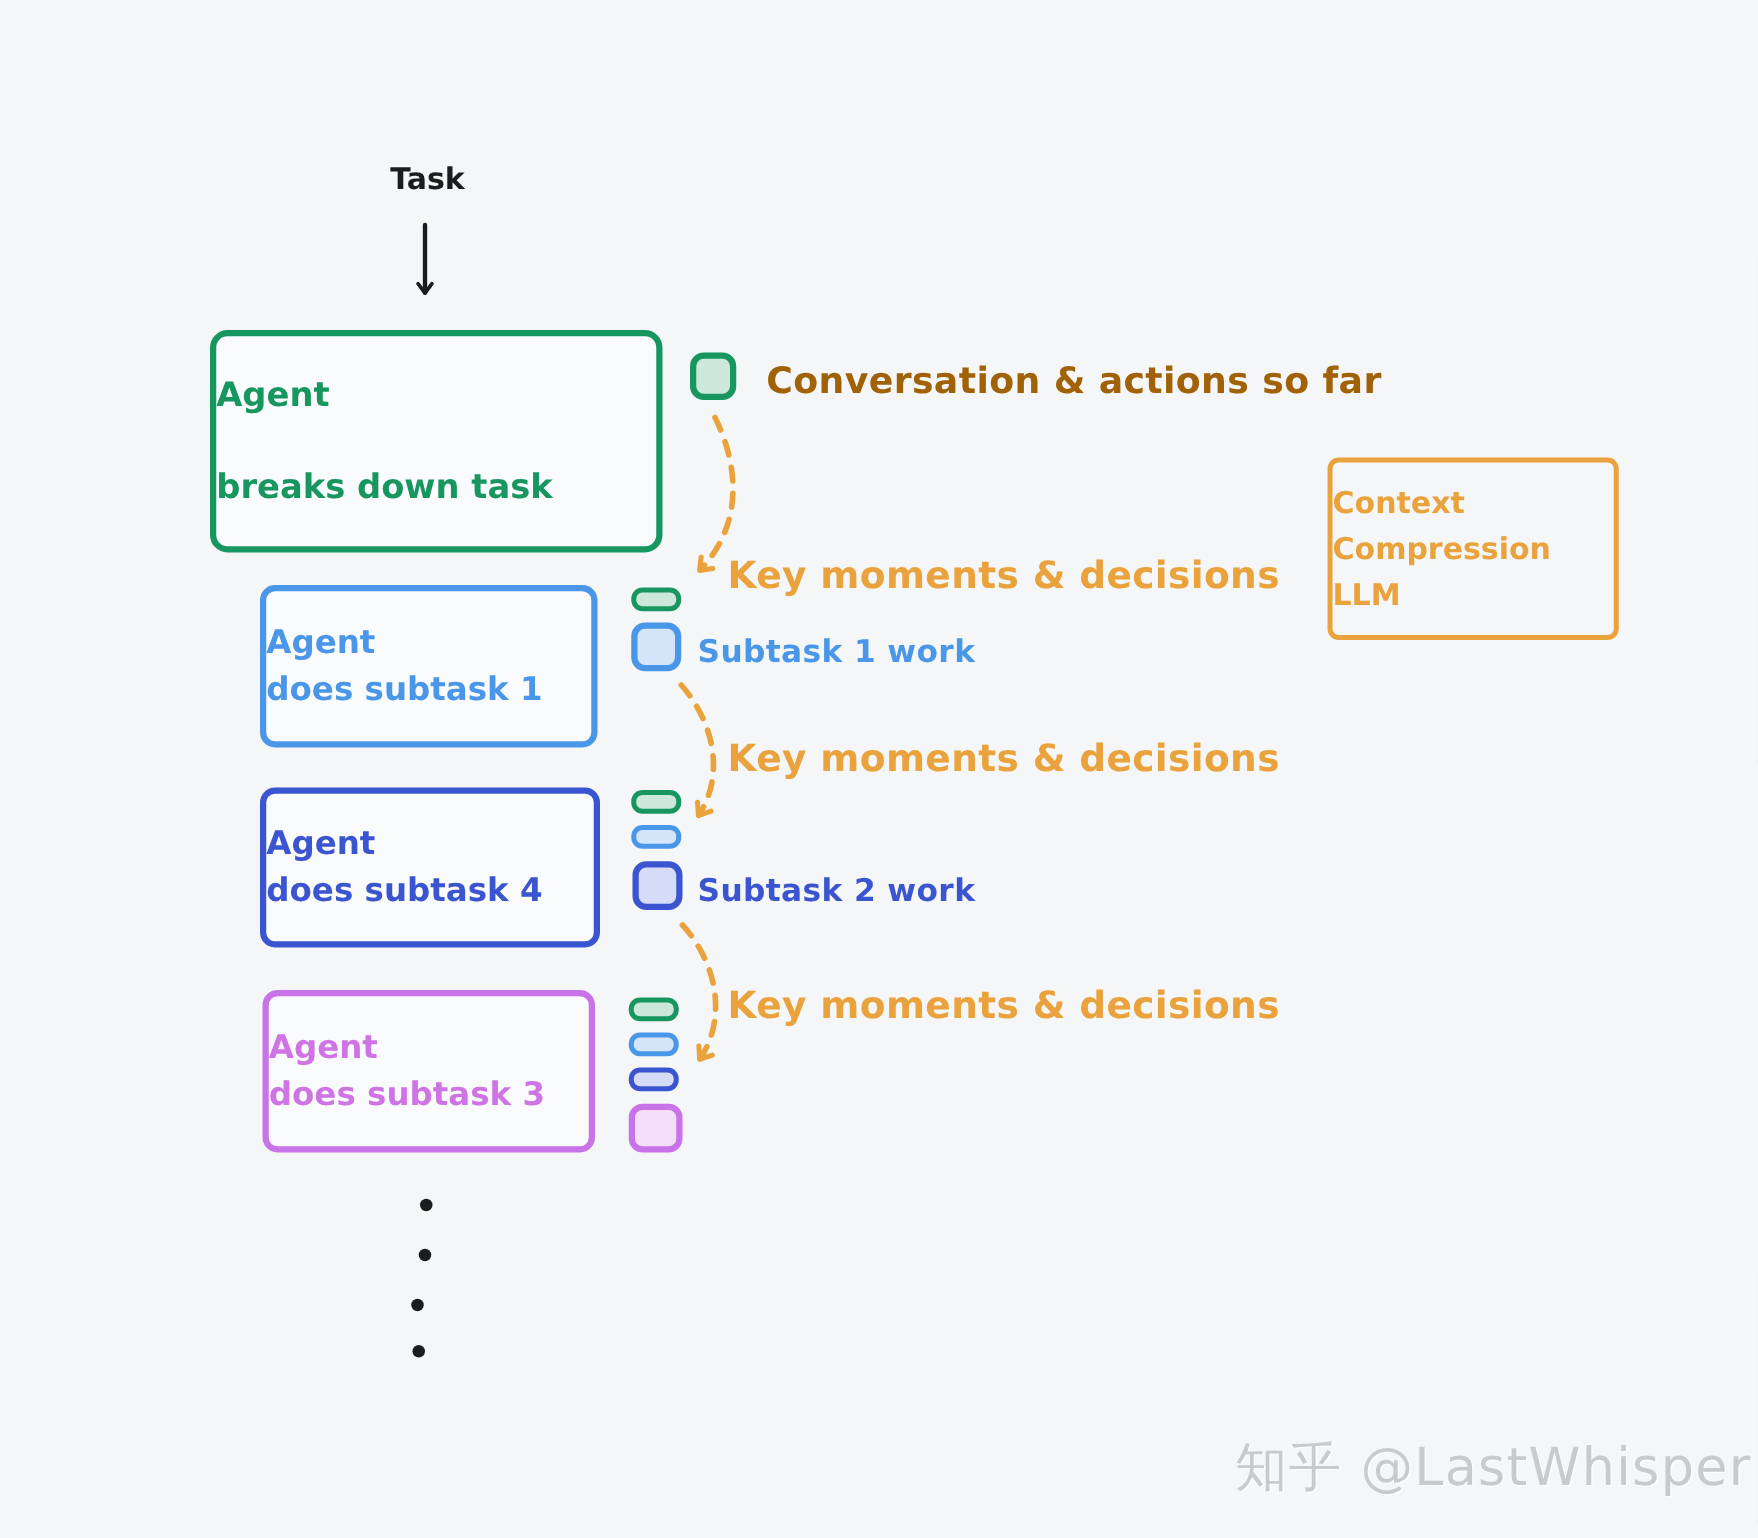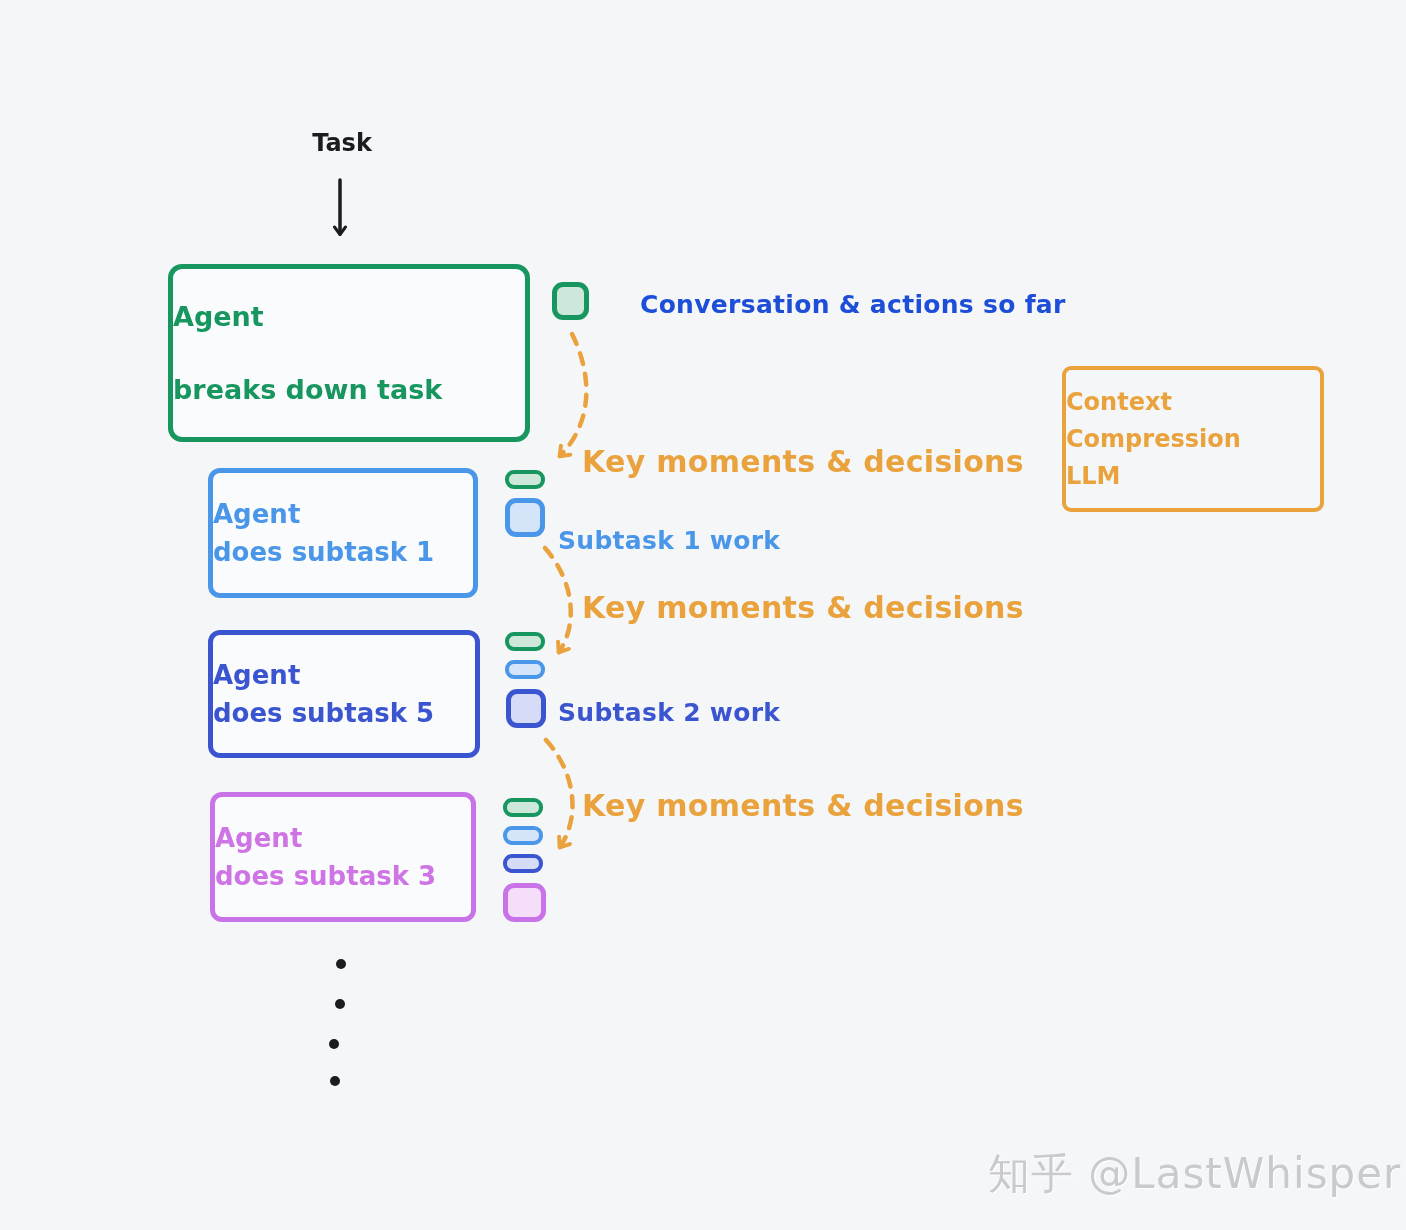--- a/index.html
+++ b/index.html
@@ -54,43 +54,43 @@
     left: 208px; top: 630px; width: 272px; height: 128px;
     border: 5px solid #3a55cf; border-radius: 12px;
     color: #3a55cf; font-size: 26px; gap: 8px;
   }
   .box-sub3 {
     left: 210px; top: 792px; width: 266px; height: 130px;
     border: 5px solid #c873e8; border-radius: 12px;
     color: #cf74e4; font-size: 26px; gap: 8px;
   }
   .box-context {
-    left: 1062px; top: 366px; width: 262px; height: 146px;
+    left: 1062px; top: 366px; width: 233px; height: 146px;
     border: 4px solid #e9a23c; border-radius: 9px;
     color: #e9a23c; font-size: 24px; gap: 9px;
     background: transparent;
   }
 
   
   .chip { border-style: solid; }
   .chip-green  { border-color: #17975f; background: #cde8da; }
   .chip-blue   { border-color: #4a96e8; background: #d4e5f9; }
   .chip-dblue  { border-color: #3a55cf; background: #d6dcf8; }
   .chip-purple { border-color: #c873e8; background: #f5def9; }
   .chip-sq   { width: 40px; height: 39px; border-width: 5px; border-radius: 11px; }
   .chip-pill { width: 40px; height: 19px; border-width: 4px; border-radius: 9px; }
 
   
   .lbl {
     white-space: nowrap;
     transform: translateY(-50%);
     letter-spacing: 0.3px;
   }
-  .lbl-green  { color: #1d4ed8; font-size: 25px; margin-left: 27px; }
-  .lbl-blue   { color: #4a96e8; font-size: 25px; margin-top: 19px; }
+  .lbl-green  { color: #a16207; font-size: 29px; }
+  .lbl-blue   { color: #4a96e8; font-size: 25px; }
   .lbl-dblue  { color: #3a55cf; font-size: 25px; }
   .lbl-orange { color: #e9a23c; font-size: 30px; }
 
   
   .dot {
     width: 10px; height: 10px;
     background: #1b1c1e;
     border-radius: 50%;
   }
 
@@ -141,21 +141,21 @@
     <div>Agent</div>
     <div>breaks down task</div>
   </div>
 
   <div class="abs box box-sub1">
     <div>Agent</div>
     <div>does subtask 1</div>
   </div>
   <div class="abs box box-sub2">
     <div>Agent</div>
-    <div>does subtask 5</div>
+    <div>does subtask 4</div>
   </div>
   <div class="abs box box-sub3">
     <div>Agent</div>
     <div>does subtask 3</div>
   </div>
 
   <div class="abs box box-context">
     <div>Context</div>
     <div>Compression</div>
     <div>LLM</div>

